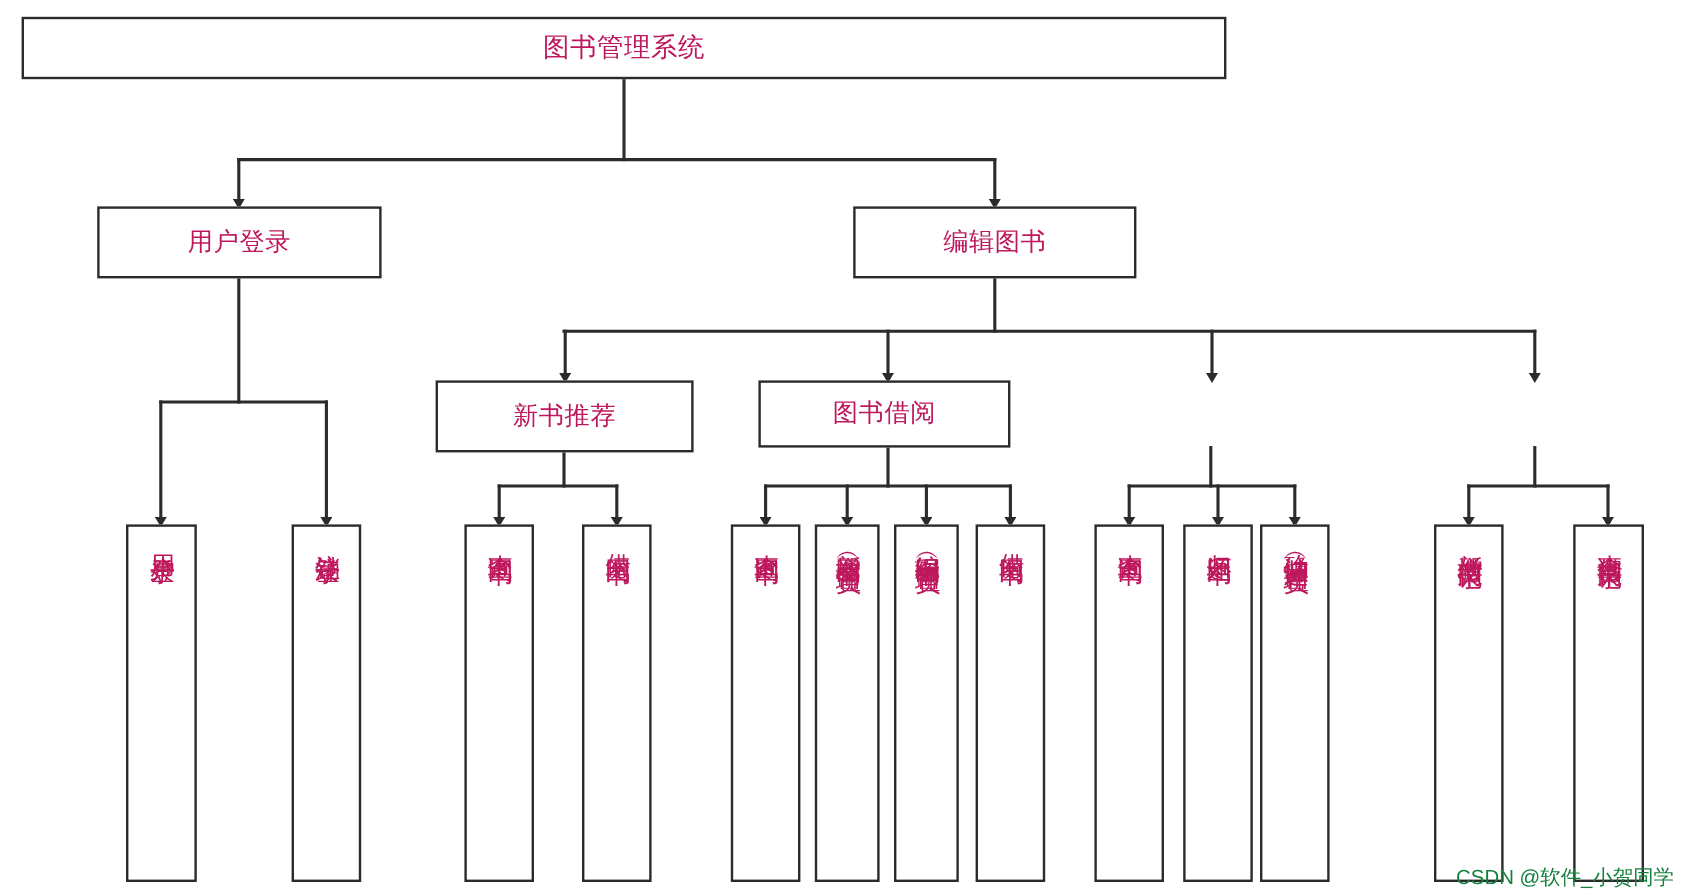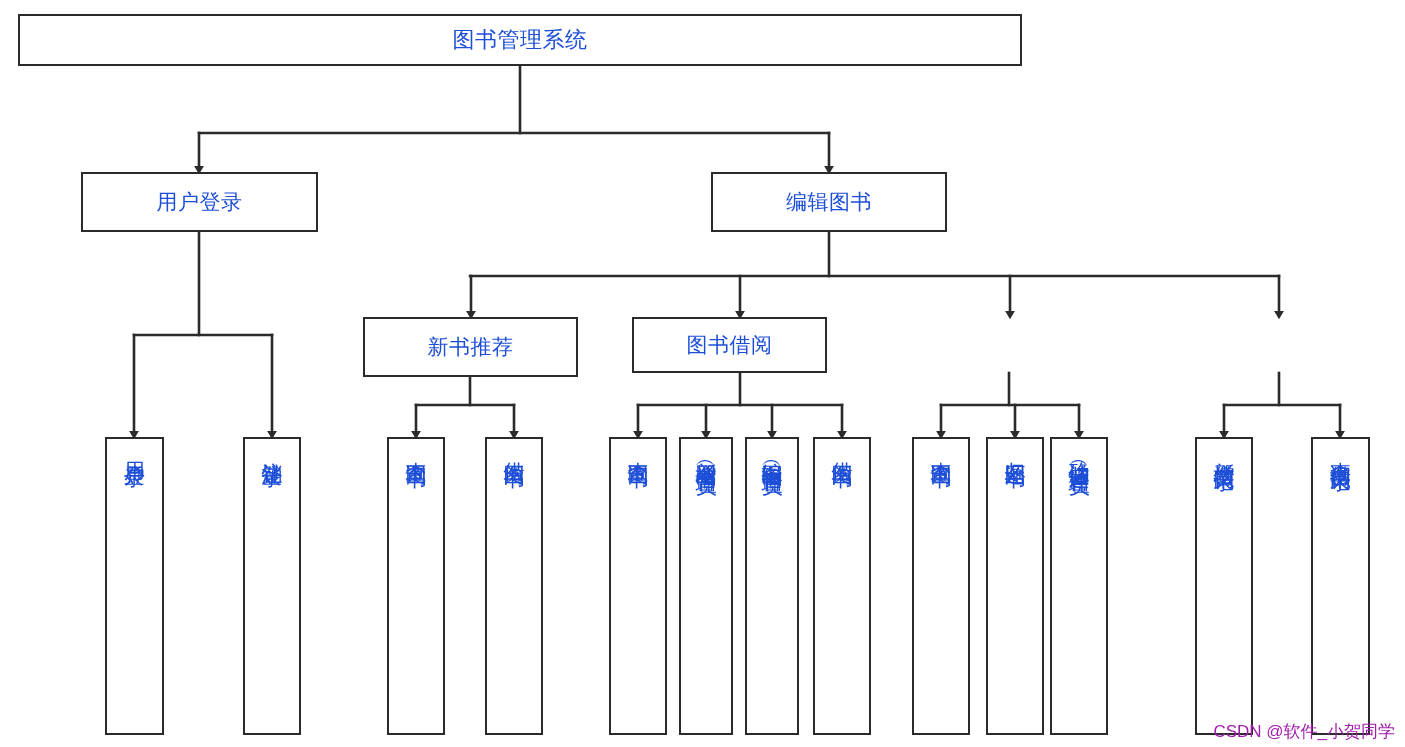--- a/index.html
+++ b/index.html
@@ -27,21 +27,21 @@
     pointer-events: none;
   }
   .node {
     position: absolute;
     box-sizing: border-box;
     background: #ffffff;
     border: 2px solid #2b2b2b;
     display: flex;
     align-items: center;
     justify-content: center;
-    color: #1d4ed8;
+    color: #be185d;
     z-index: 2;
   }
   .node-label {
     display: block;
     text-align: center;
     line-height: 1.18;
     white-space: nowrap;
   }
   
   .node.horiz .node-label {
@@ -63,21 +63,21 @@
     font-size: 21px;
     line-height: 1.05;
     letter-spacing: 2px;
     white-space: nowrap;
   }
   #watermark {
     position: absolute;
     right: 10px;
     bottom: 4px;
     font-size: 17px;
-    color: #a21caf;
+    color: #15803d;
     z-index: 5;
     white-space: nowrap;
     font-family: "Liberation Sans", "DejaVu Sans", sans-serif;
   }
 </style>
 </head>
 <body>
 
 <div id="diagram-canvas">
 
@@ -131,21 +131,21 @@
   <div class="node horiz" style="left: 81px; top: 172px; width: 237px; height: 60px;">
     <span class="node-label">用户登录</span>
   </div>
   <div class="node horiz" style="left: 711px; top: 172px; width: 236px; height: 60px;">
     <span class="node-label">编辑图书</span>
   </div>
 
   <div class="node horiz" style="left: 363px; top: 317px; width: 215px; height: 60px;">
     <span class="node-label">新书推荐</span>
   </div>
-  <div class="node horiz" style="left: 632px; top: 317px; width: 195px; height: 56px;">
+  <div class="node horiz" style="left: 632px; top: 317px; width: 210px; height: 56px;">
     <span class="node-label">图书借阅</span>
   </div>
 
   <div class="node vert" style="left: 105px; top: 437px; width: 59px; height: 298px;">
     <span class="node-label">用户登录</span>
   </div>
   <div class="node vert" style="left: 243px; top: 437px; width: 58px; height: 298px;">
     <span class="node-label">注销登录</span>
   </div>
   <div class="node vert" style="left: 387px; top: 437px; width: 58px; height: 298px;">

